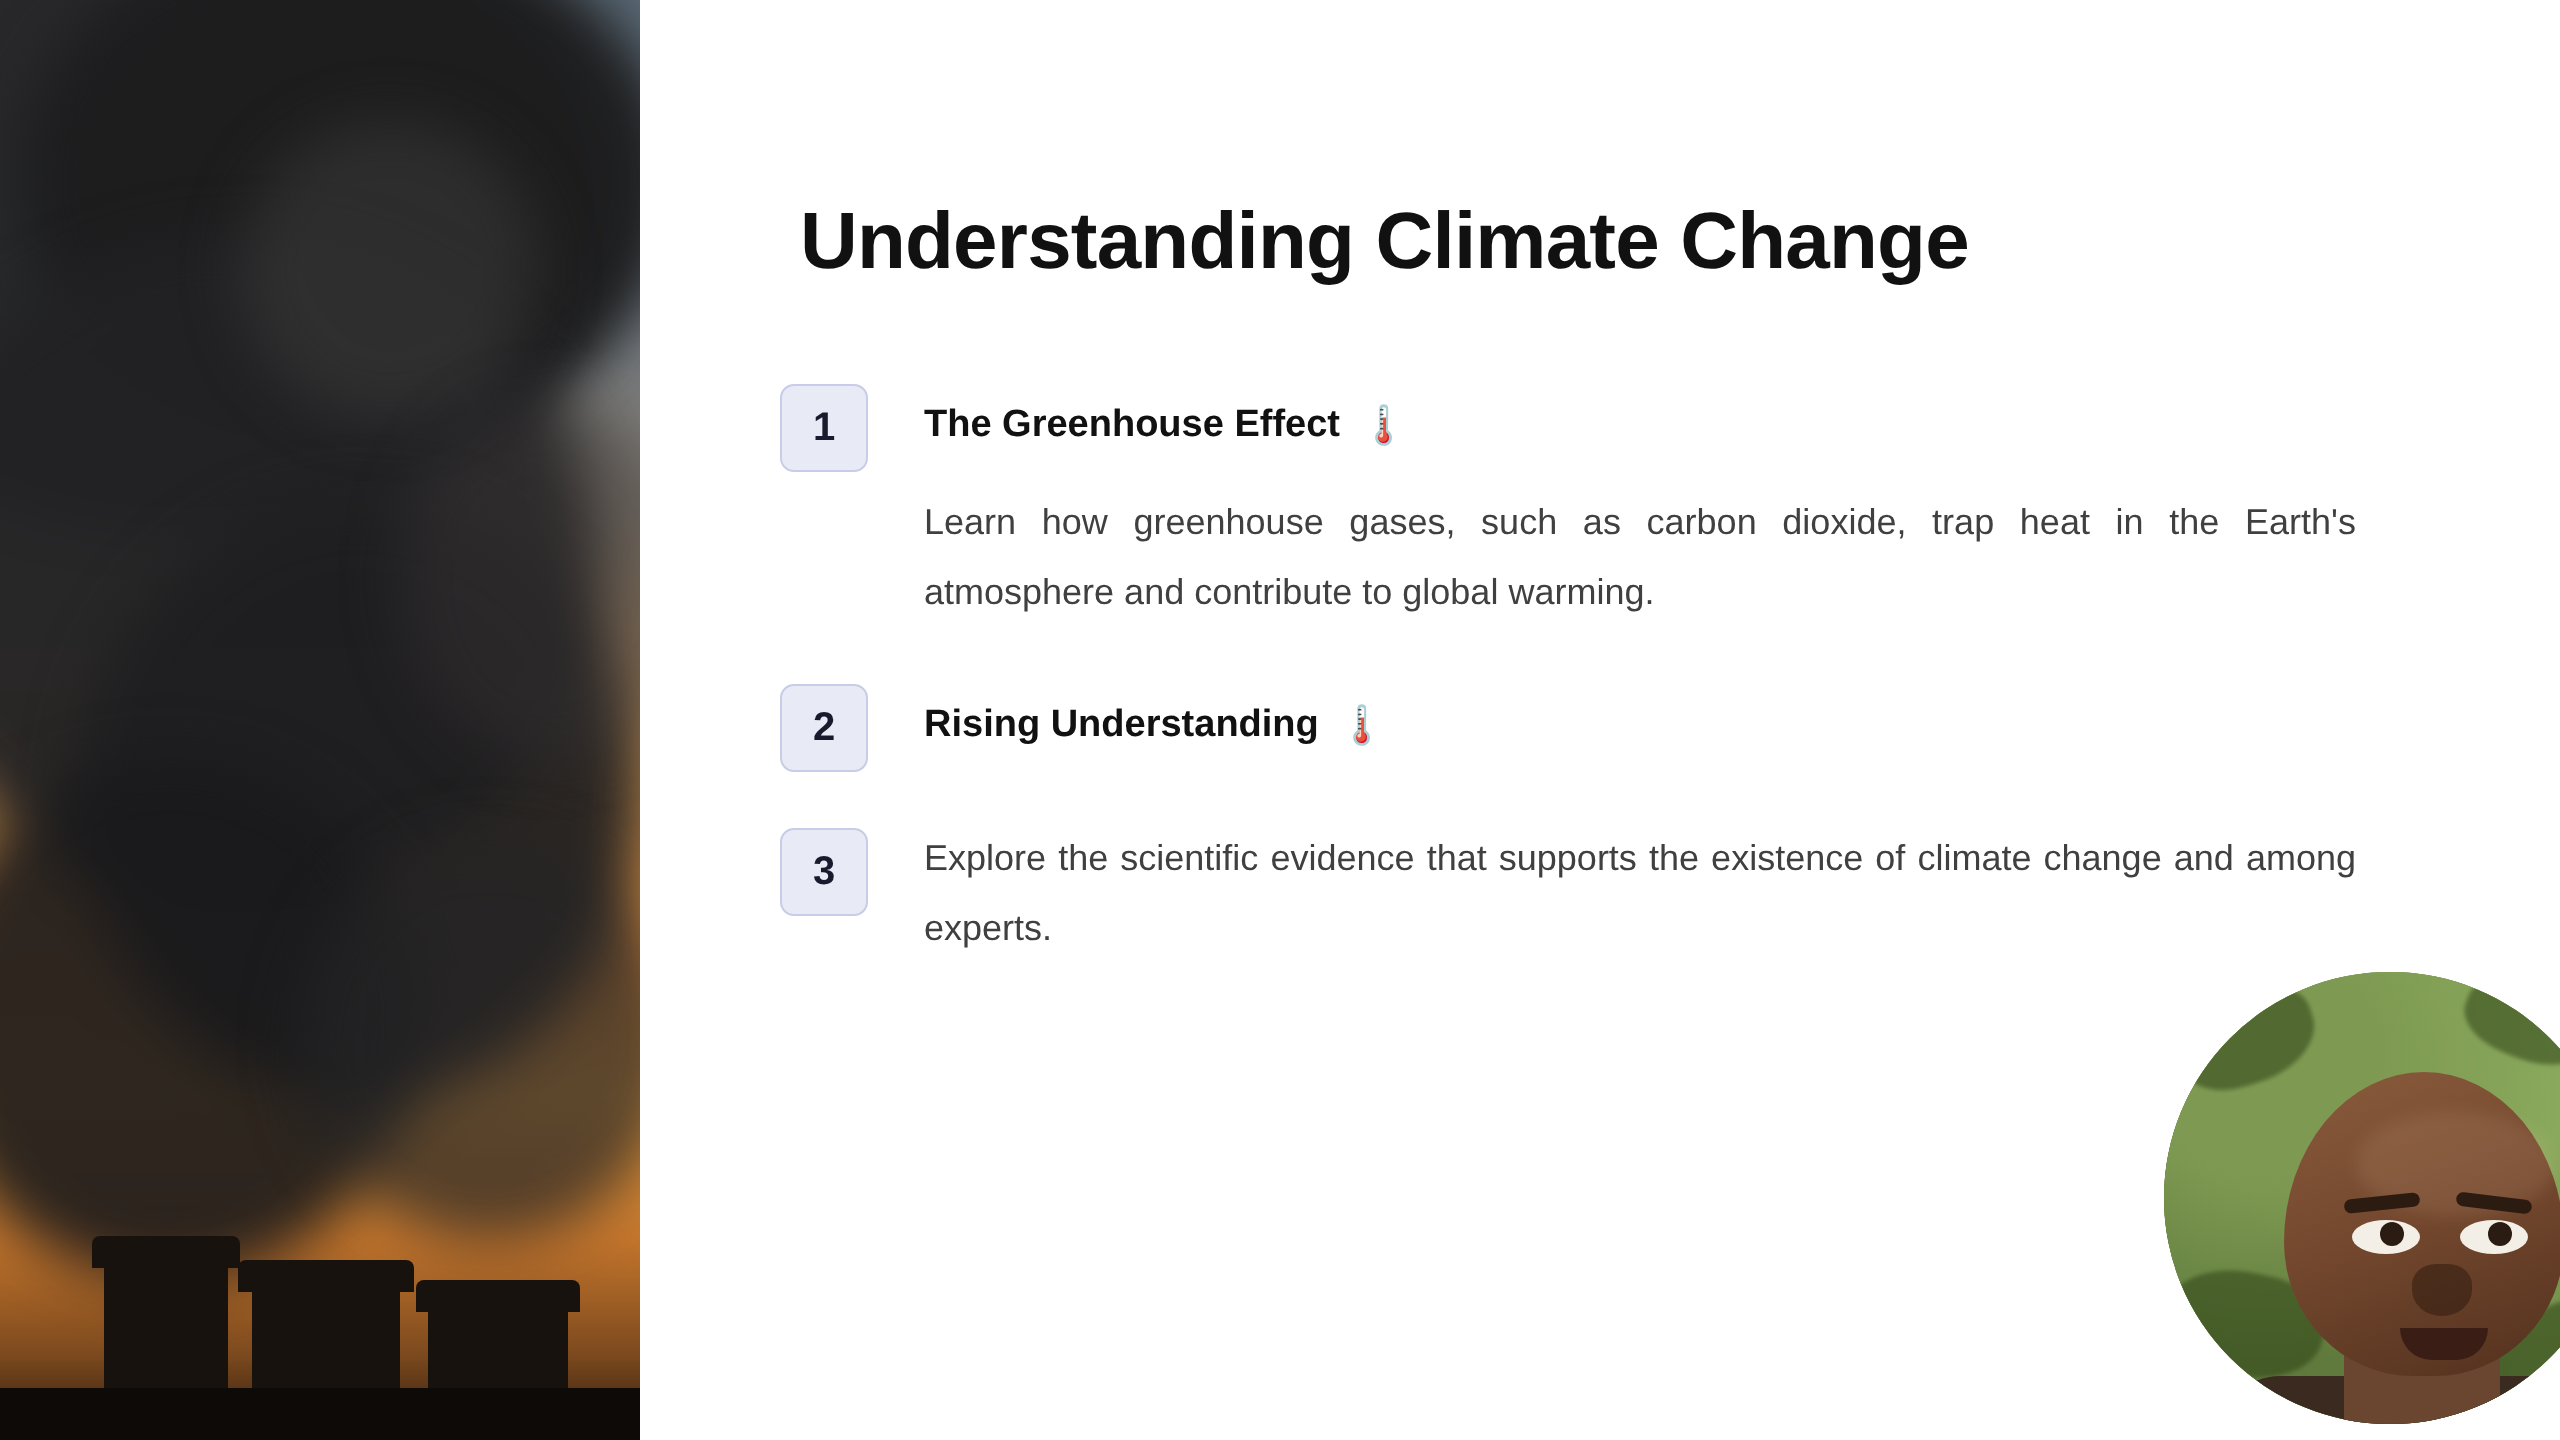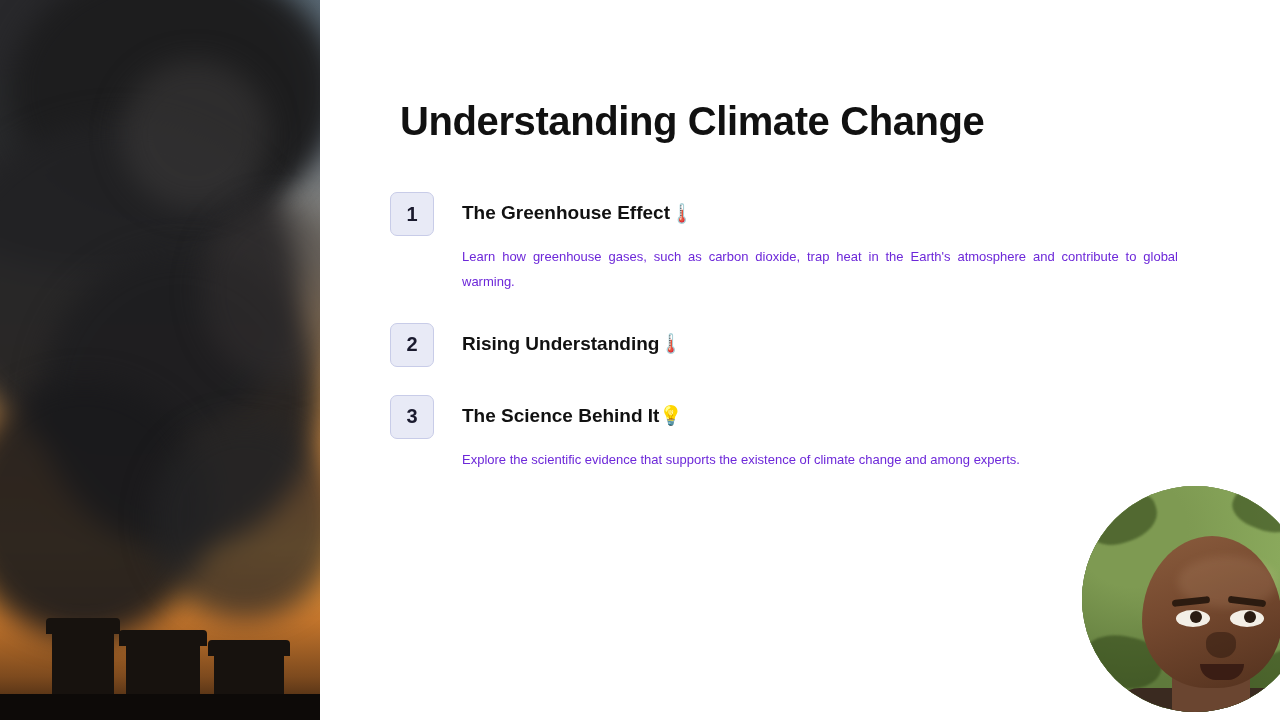--- a/index.html
+++ b/index.html
@@ -142,30 +142,31 @@
   }
   .item-body {
     margin-left: 72px;
   }
   .item-heading {
     font-size: 19px;
     font-weight: 700;
     color: #111111;
     display: flex;
     align-items: center;
+    gap: 10px;
     height: 46px;
   }
   .item-emoji {
     font-size: 19px;
     line-height: 1;
   }
   .item-text {
     margin-top: 8px;
-    font-size: 13px;
-    color: #6d28d9;
+    font-size: 18px;
+    color: #404040;
     line-height: 1.95;
     max-width: 716px;
     text-align: justify;
     text-justify: inter-word;
   }
 
   
   .webcam {
     position: absolute;
     right: 12px;
@@ -334,24 +335,20 @@
             <div class="item-heading">
               <span>Rising Understanding</span>
               <span class="item-emoji">🌡️</span>
             </div>
           </div>
         </div>
 
         <div class="item">
           <div class="num-badge">3</div>
           <div class="item-body">
-            <div class="item-heading">
-              <span>The Science Behind It</span>
-              <span class="item-emoji">💡</span>
-            </div>
             <div class="item-text">Explore the scientific evidence that supports the existence of climate change and among experts.</div>
           </div>
         </div>
 
       </div>
     </div>
   </div>
 
   <div class="webcam">
     <div class="wc-bg"></div>

